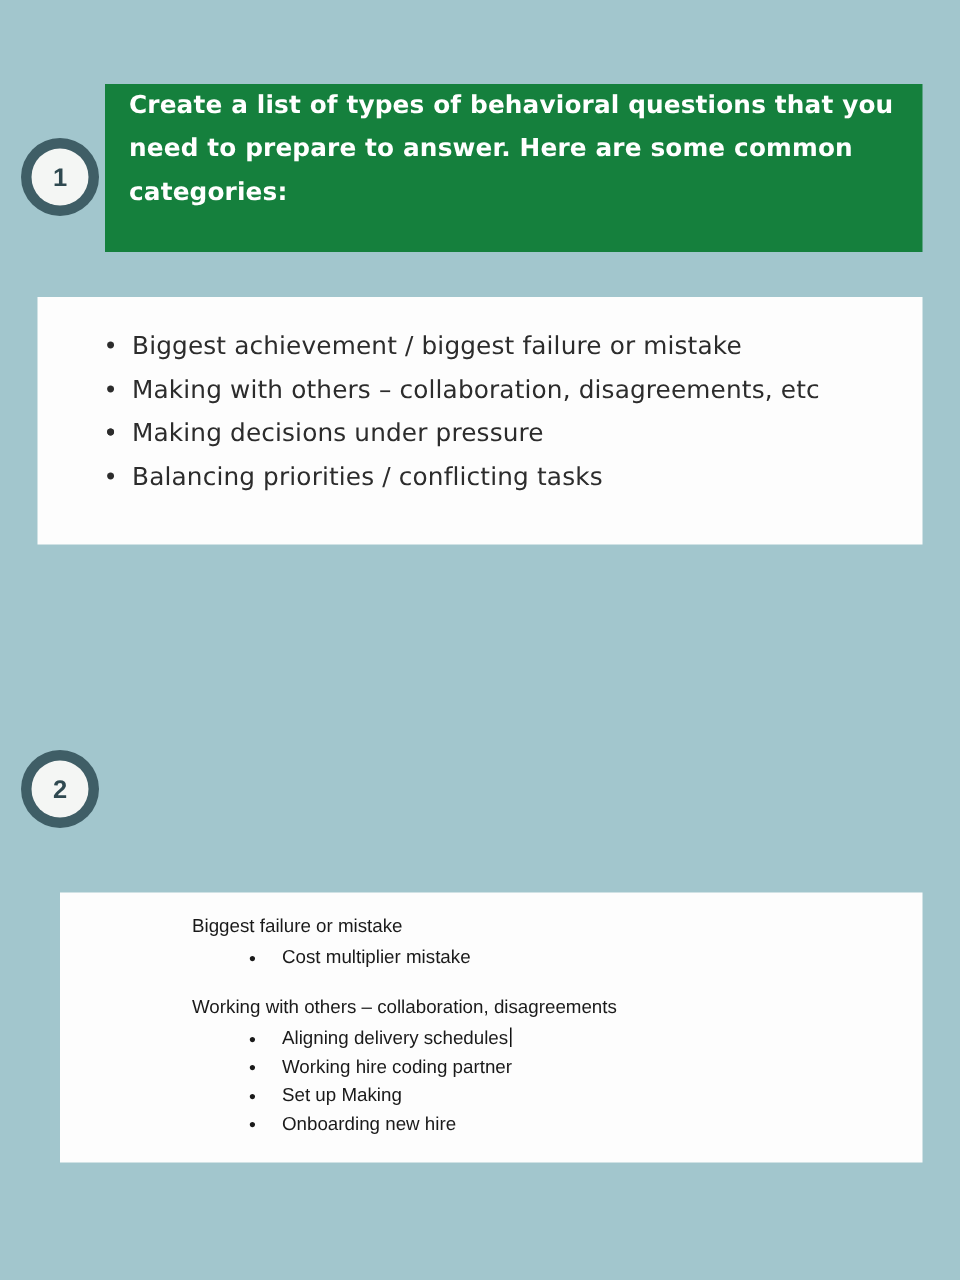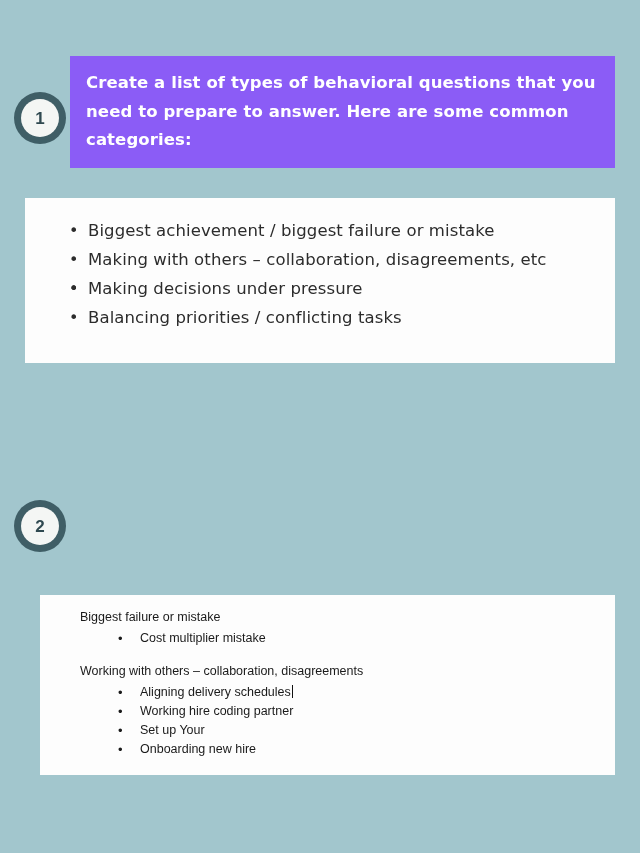--- a/index.html
+++ b/index.html
@@ -65,24 +65,23 @@
     color: #2f4950;
     font-size: 17px;
     font-weight: 600;
     line-height: 1;
     font-family: "Liberation Sans", sans-serif;
   }
 
   
   .instruction-bar {
     position: absolute;
-    background: #8b5cf6;
+    background: #15803d;
     box-sizing: border-box;
     display: flex;
-    align-items: center;
   }
   .instruction-text {
     color: #ffffff;
     font-family: "DejaVu Sans", sans-serif;
     font-weight: bold;
     font-size: 16.5px;
     line-height: 1.75;
     letter-spacing: 0.1px;
     padding: 0 16px;
     white-space: pre-line;
@@ -116,20 +115,21 @@
     left: 0;
     top: 0;
     line-height: 29px;
     font-size: 16px;
     color: #2c2c2c;
   }
 
   
   .doc {
     padding: 14px 0 0 40px;
+    margin-left: 48px;
   }
   .doc-heading {
     color: #1a1a1a;
     font-family: "Liberation Sans", sans-serif;
     font-size: 12.5px;
     line-height: 17px;
     margin: 0 0 3px 0;
   }
   .doc-gap {
     height: 15px;
@@ -234,21 +234,21 @@
         <li>
           <span class="doc-bullet">•</span>
           <span>Aligning delivery schedules</span><span class="caret"></span>
         </li>
         <li>
           <span class="doc-bullet">•</span>
           <span>Working hire coding partner</span>
         </li>
         <li>
           <span class="doc-bullet">•</span>
-          <span>Set up Your</span>
+          <span>Set up Making</span>
         </li>
         <li>
           <span class="doc-bullet">•</span>
           <span>Onboarding new hire</span>
         </li>
       </ul>
 
     </div>
   </div>
 

